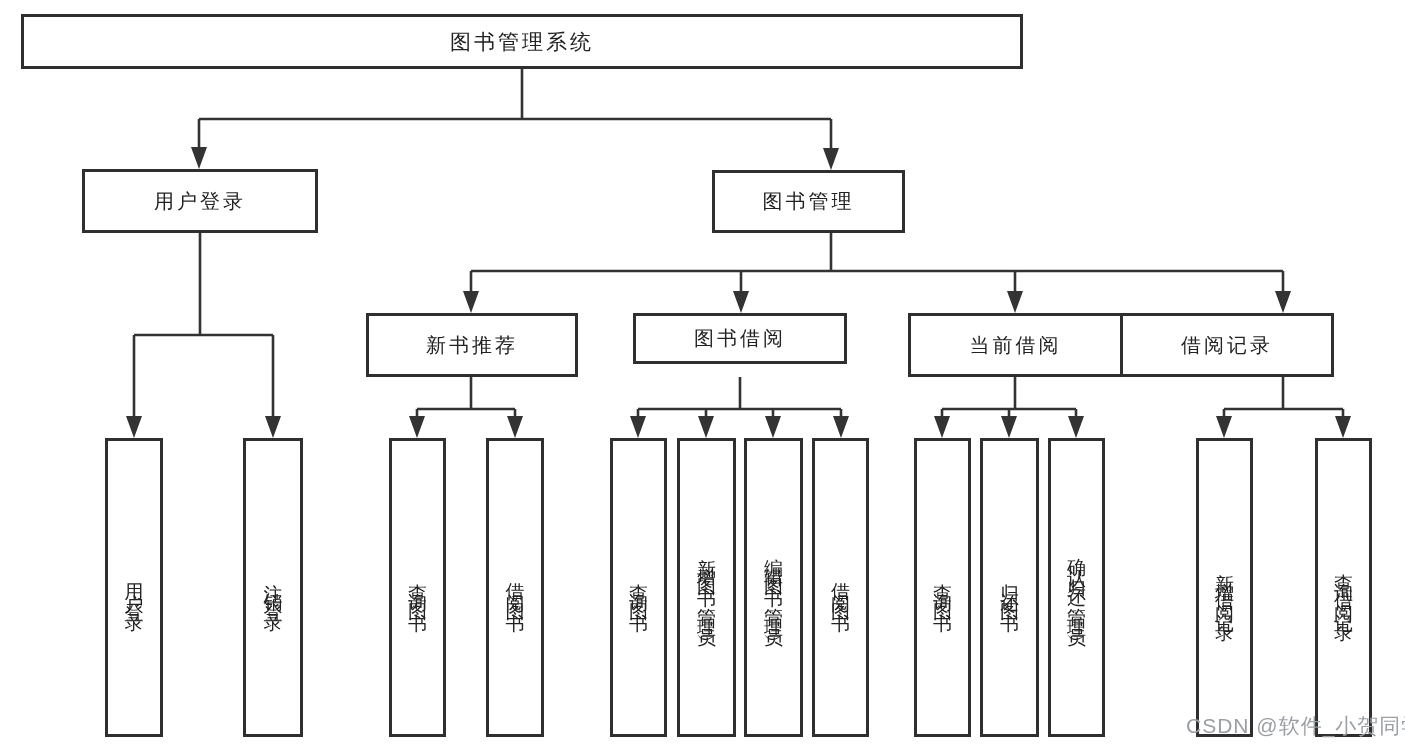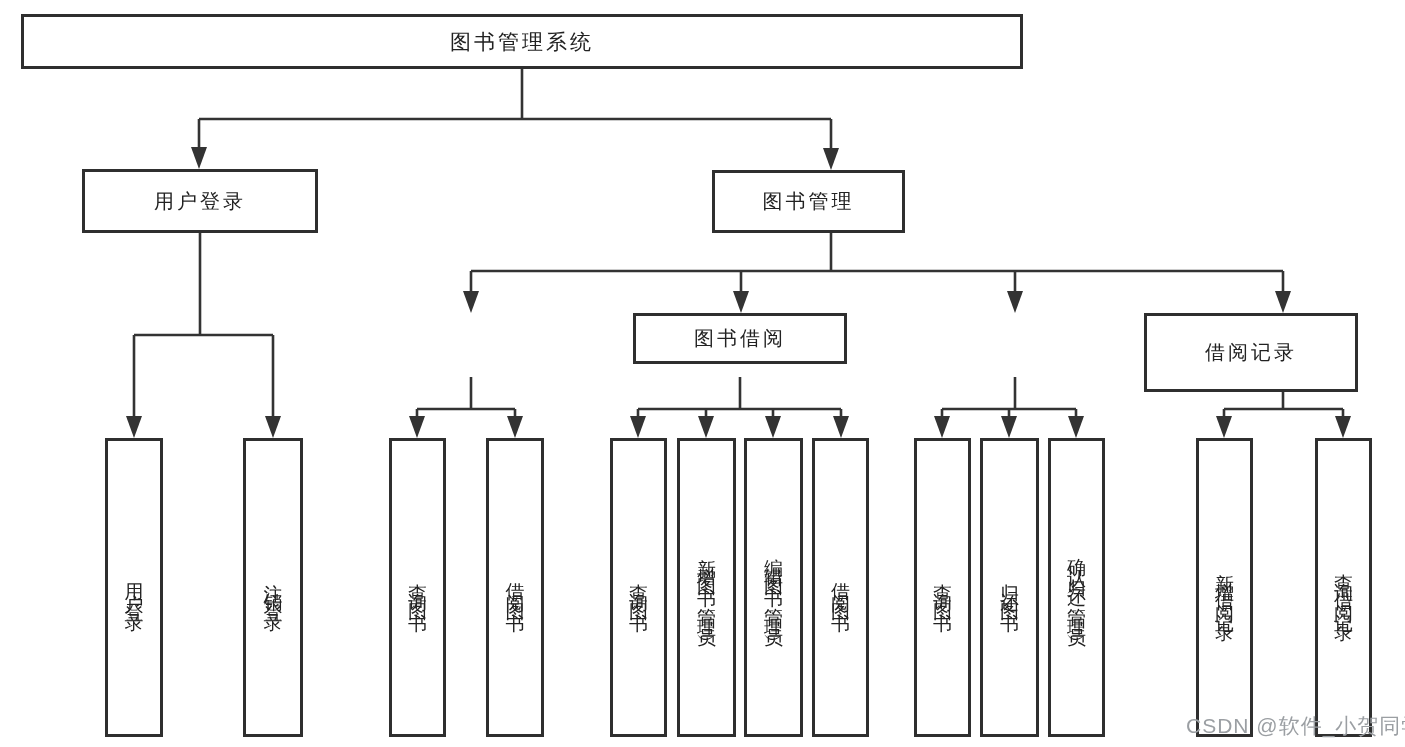--- a/index.html
+++ b/index.html
@@ -128,22 +128,24 @@
       <polygon points="1216,416 1232,416 1224,438"></polygon>
     <line x1="1343" y1="409" x2="1343" y2="421"></line>
       <polygon points="1335,416 1351,416 1343,438"></polygon>
   </svg>
 
   <div class="node root" style="left:21px; top:14px; width:1002px; height:55px;">图书管理系统</div>
 
   <div class="node" style="left:82px; top:169px; width:236px; height:64px;">用户登录</div>
   <div class="node" style="left:712px; top:170px; width:193px; height:63px;">图书管理</div>
 
+  <div class="node" style="left:366px; top:313px; width:212px; height:64px;">新书推荐</div>
   <div class="node" style="left:633px; top:313px; width:214px; height:51px;">图书借阅</div>
-  <div class="node" style="left:1144px; top:313px; width:214px; height:79px;">借阅记录</div>
+  <div class="node" style="left:908px; top:313px; width:215px; height:64px;">当前借阅</div>
+  <div class="node" style="left:1120px; top:313px; width:214px; height:64px;">借阅记录</div>
 
   <div class="leaf" style="left:105px; width:58px;">
     <span>用户登录</span>
   </div>
   <div class="leaf" style="left:243px; width:60px;">
     <span>注销登录</span>
   </div>
 
   <div class="leaf" style="left:389px; width:57px;">
     <span>查询图书</span>

